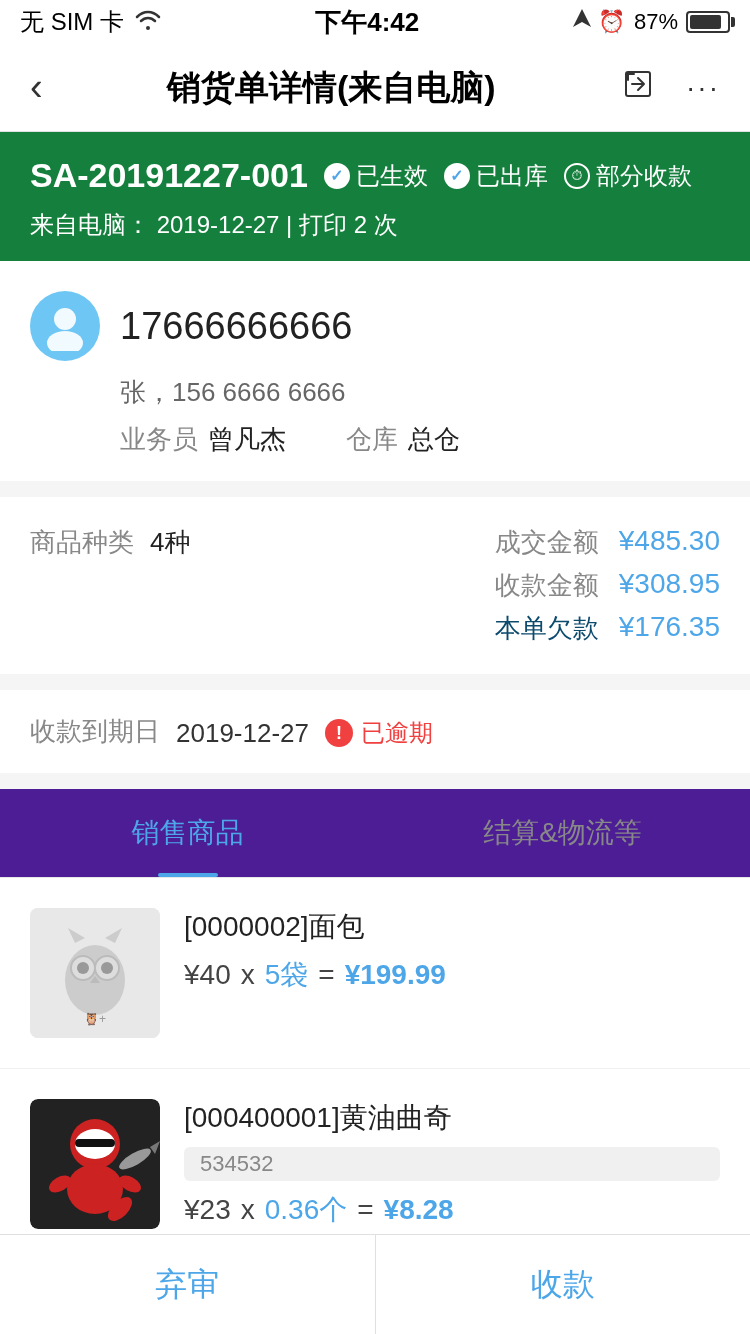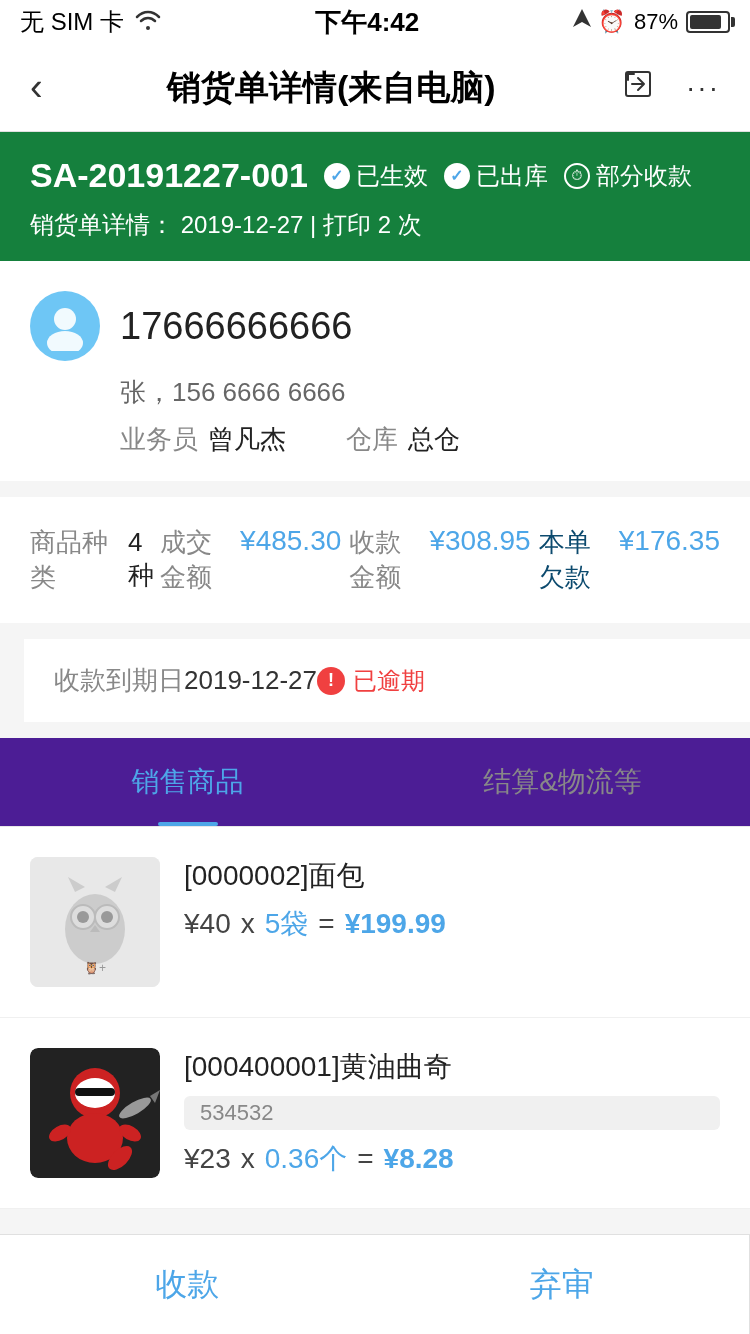--- a/index.html
+++ b/index.html
@@ -221,22 +221,24 @@
       justify-content: space-between;
       align-items: flex-start;
     }
     .summary-left {
       display: flex;
       flex-direction: column;
       gap: 8px;
     }
     .summary-right {
       display: flex;
+      flex-direction: column;
       align-items: flex-end;
       gap: 8px;
+      text-align: right;
     }
     .summary-label {
       font-size: 26px;
       color: #888;
     }
     .summary-value {
       font-size: 26px;
       color: #222;
     }
     .summary-amount {
@@ -249,24 +251,24 @@
       align-items: center;
       font-size: 26px;
     }
 
     
     .due-date-section {
       background: #fff;
       padding: 24px 30px;
       margin-bottom: 16px;
       display: flex;
-      align-items: center;
+      align-items: flex-end;
+      gap: 16px;
       font-size: 26px;
       color: #888;
-      margin-left: 24px;
     }
     .due-date-label { color: #888; }
     .due-date-value { color: #333; }
     .overdue-badge {
       display: flex;
       align-items: center;
       gap: 8px;
       color: #f04040;
       font-size: 24px;
     }
@@ -465,21 +467,21 @@
           </div>
         <span>已出库</span>
       </div>
       <div class="badge">
         <div class="badge-clock">⏱</div>
         <span>部分收款</span>
       </div>
     </div>
   </div>
   <div class="header-sub">
-    <span>销货单详情：</span>
+    <span>来自电脑：</span>
     <span>2019-12-27</span>
     <span>| 打印 2 次</span>
   </div>
 </div>
 
 <div class="customer-section">
   <div class="customer-top">
     <div class="avatar">
       <svg width="50" height="50" viewBox="0 0 50 50">
         <circle cx="25" cy="18" r="11" fill="#fff" opacity="0.9"></circle>
@@ -612,19 +614,19 @@
         <span class="product-total">¥8.28</span>
       </div>
     </div>
   </div>
 
 </div>
 
 <div style="height: 100px;"></div>
 
 <div class="bottom-bar">
+  <div class="bottom-btn bottom-btn-cancel">
+    <span>弃审</span>
+  </div>
   <div class="bottom-btn bottom-btn-confirm">
     <span>收款</span>
   </div>
-  <div class="bottom-btn bottom-btn-cancel">
-    <span>弃审</span>
-  </div>
 </div>
 
 </body></html>

